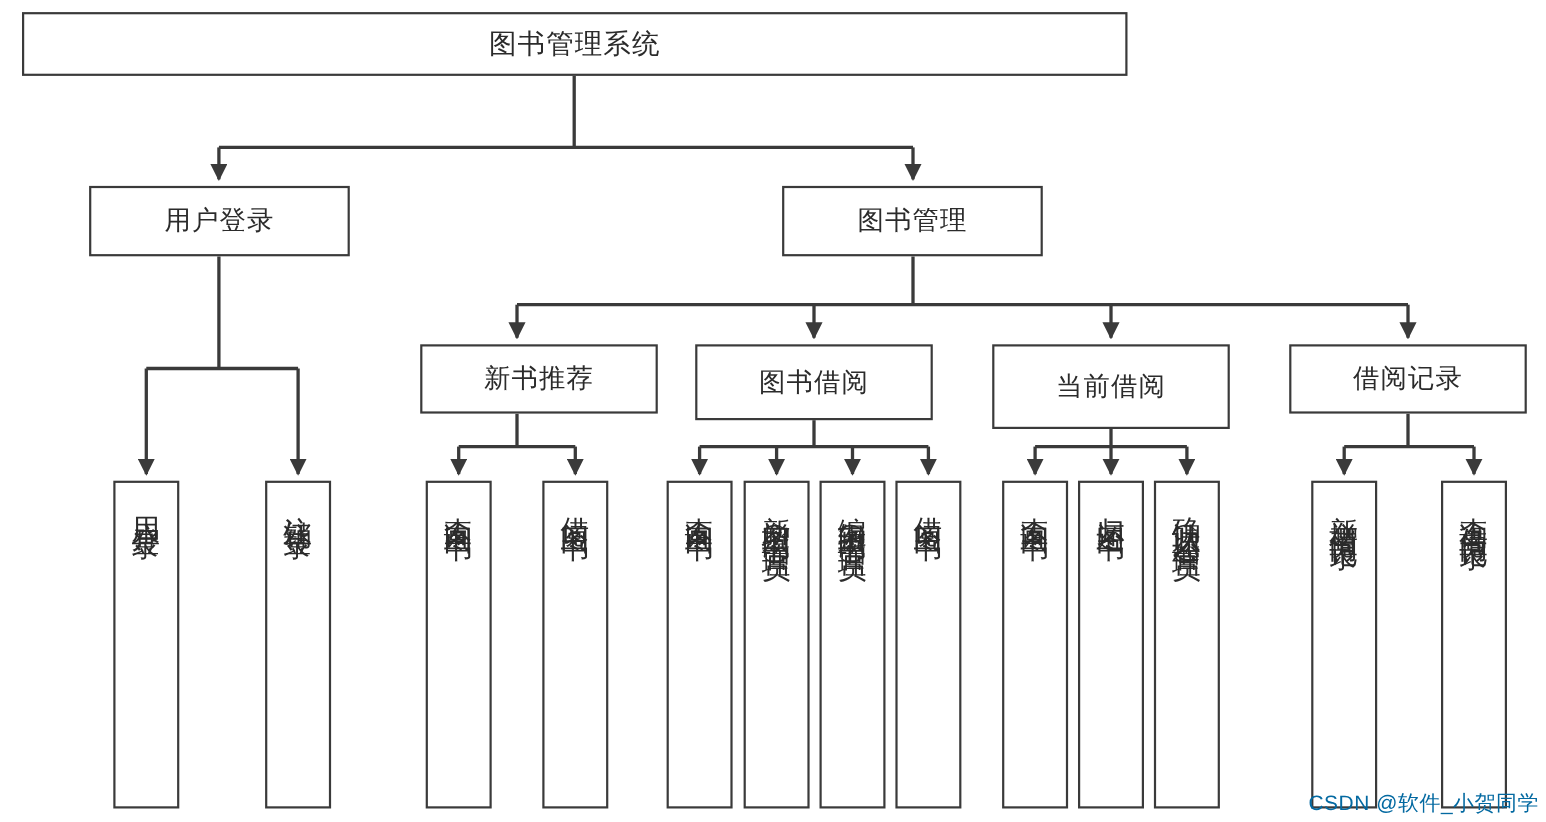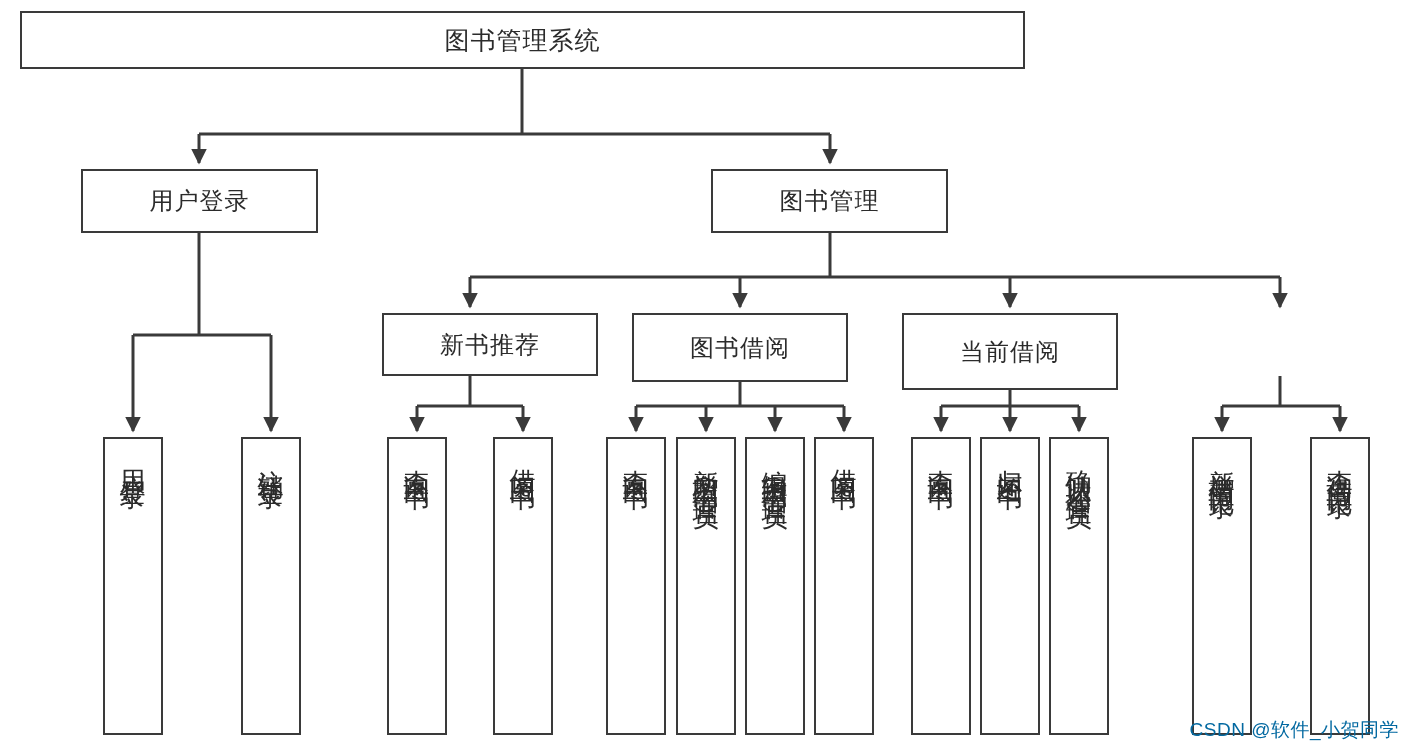--- a/index.html
+++ b/index.html
@@ -84,20 +84,23 @@
 
   <div class="node h-node" style="left:362px;top:313px;width:216px;height:63px;margin-left:20px;">
     <span class="lbl">新书推荐</span>
   </div>
   <div class="node h-node" style="left:632px;top:313px;width:216px;height:69px;">
     <span class="lbl">图书借阅</span>
   </div>
   <div class="node h-node" style="left:902px;top:313px;width:216px;height:77px;">
     <span class="lbl">当前借阅</span>
   </div>
+  <div class="node h-node" style="left:1172px;top:313px;width:216px;height:63px;">
+    <span class="lbl">借阅记录</span>
+  </div>
 
   <div class="node v-node" style="left:103px;top:437px;width:60px;height:298px;">
     <span class="lbl">用户登录</span>
   </div>
   <div class="node v-node" style="left:241px;top:437px;width:60px;height:298px;">
     <span class="lbl">注销登录</span>
   </div>
 
   <div class="node v-node" style="left:387px;top:437px;width:60px;height:298px;">
     <span class="lbl">查询图书</span>

